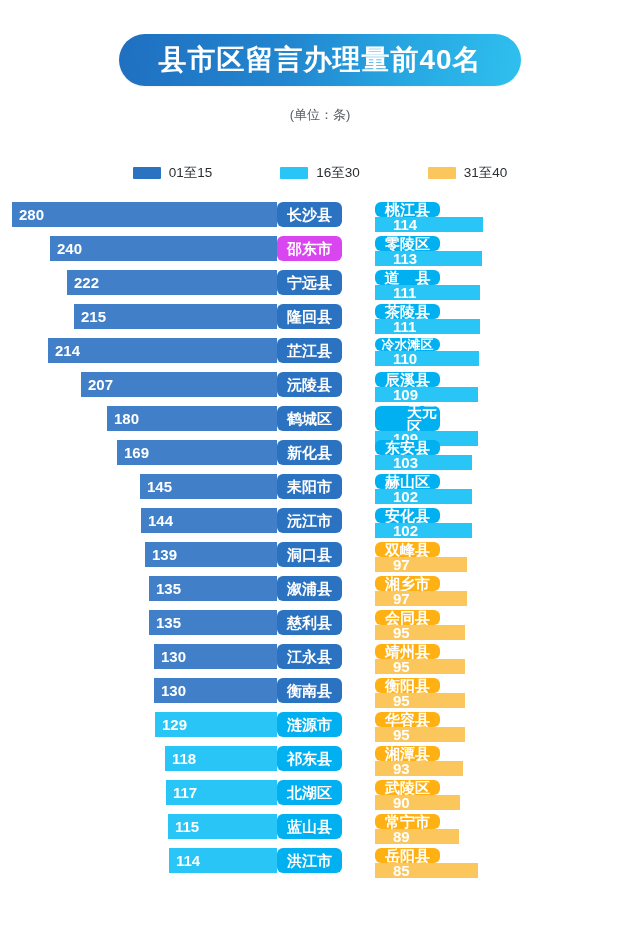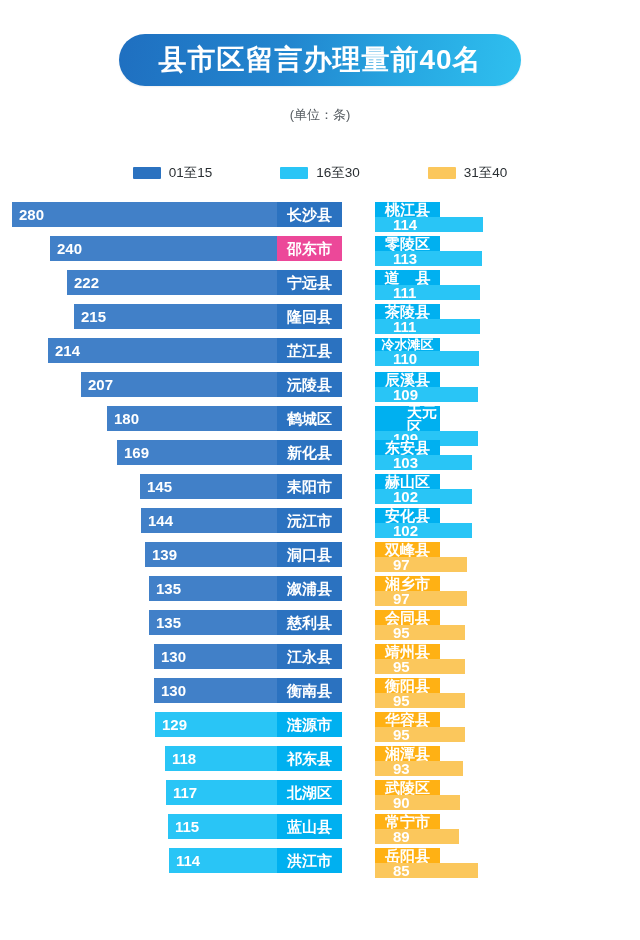--- a/index.html
+++ b/index.html
@@ -45,21 +45,21 @@
 
   .row{position:relative;height:34px;}
   .rowbox{position:absolute;top:4px;height:25px;display:flex;align-items:stretch;}
   .row-left .rowbox{right:3px;flex-direction:row;}
   .row-right .rowbox{left:3px;flex-direction:column;}
 
   .namebox{
     width:65px;min-width:65px;height:25px;
     display:flex;align-items:center;justify-content:center;
     color:#ffffff;font-size:15px;font-weight:bold;
-    letter-spacing:0px;line-height:1;box-sizing:border-box;
+    letter-spacing:0px;line-height:1;box-sizing:border-box;border-radius:6px;
   }
   .namebox.wide-gap{letter-spacing:0;}
   .namebox.wide-gap span{display:inline-block;width:46px;
     display:flex;justify-content:space-between;}
   .bar{
     height:25px;display:flex;align-items:center;box-sizing:border-box;
   }
   .row-left .bar{justify-content:flex-start;padding-left:7px;}
   .row-right .bar{justify-content:flex-start;padding-left:18px;}
   .barval{color:#ffffff;font-size:15px;font-weight:bold;line-height:1;}
@@ -99,21 +99,21 @@
               <span class="barval">280</span>
             </div>
             <div class="namebox" style="background: rgb(43, 114, 192);">长沙县</div>
           </div>
         </div>
         <div class="row row-left">
           <div class="rowbox">
             <div class="bar" style="background: rgb(65, 128, 200); width: 227px;">
               <span class="barval">240</span>
             </div>
-            <div class="namebox" style="background: #ec4899;">邵东市</div>
+            <div class="namebox" style="background: #d946ef;">邵东市</div>
           </div>
         </div>
         <div class="row row-left">
           <div class="rowbox">
             <div class="bar" style="background: rgb(65, 128, 200); width: 210px;">
               <span class="barval">222</span>
             </div>
             <div class="namebox" style="background: rgb(43, 114, 192);">宁远县</div>
           </div>
         </div>

